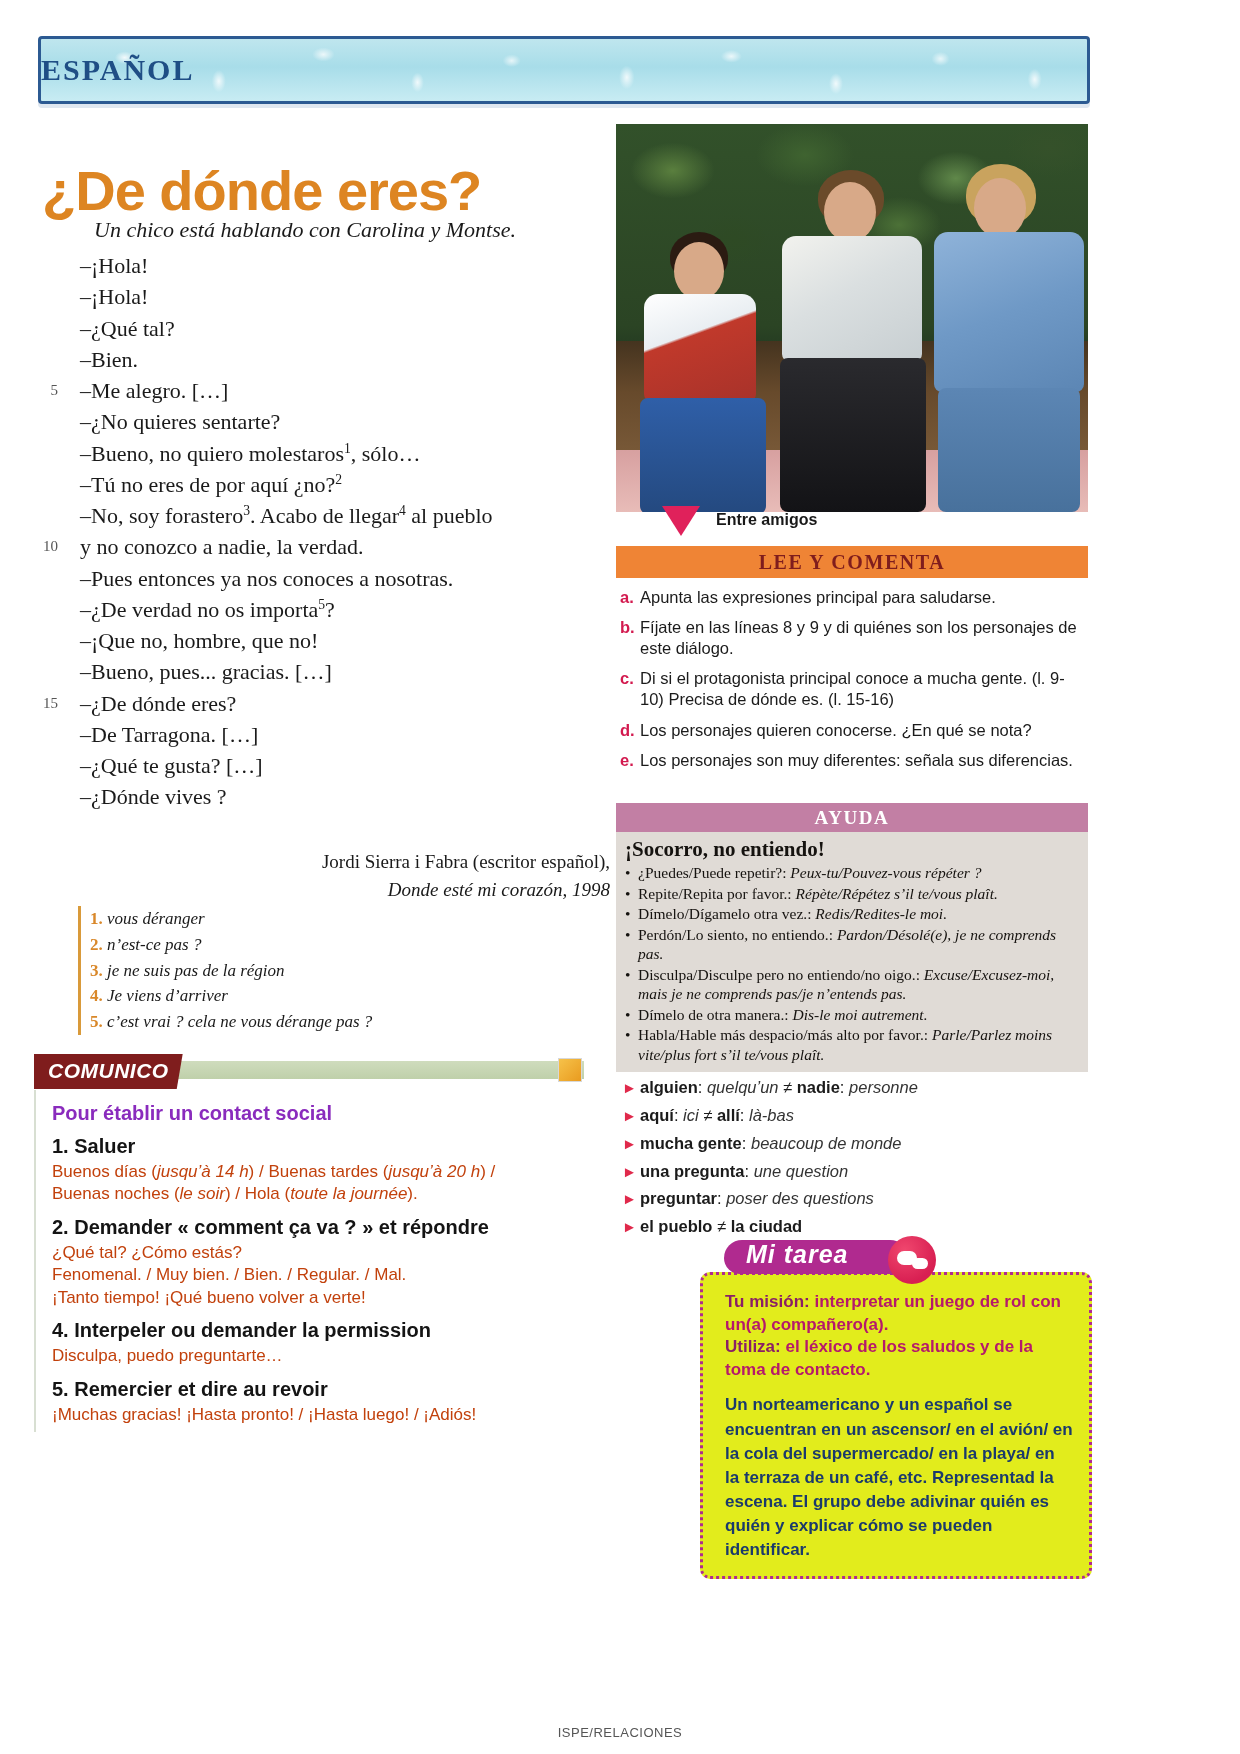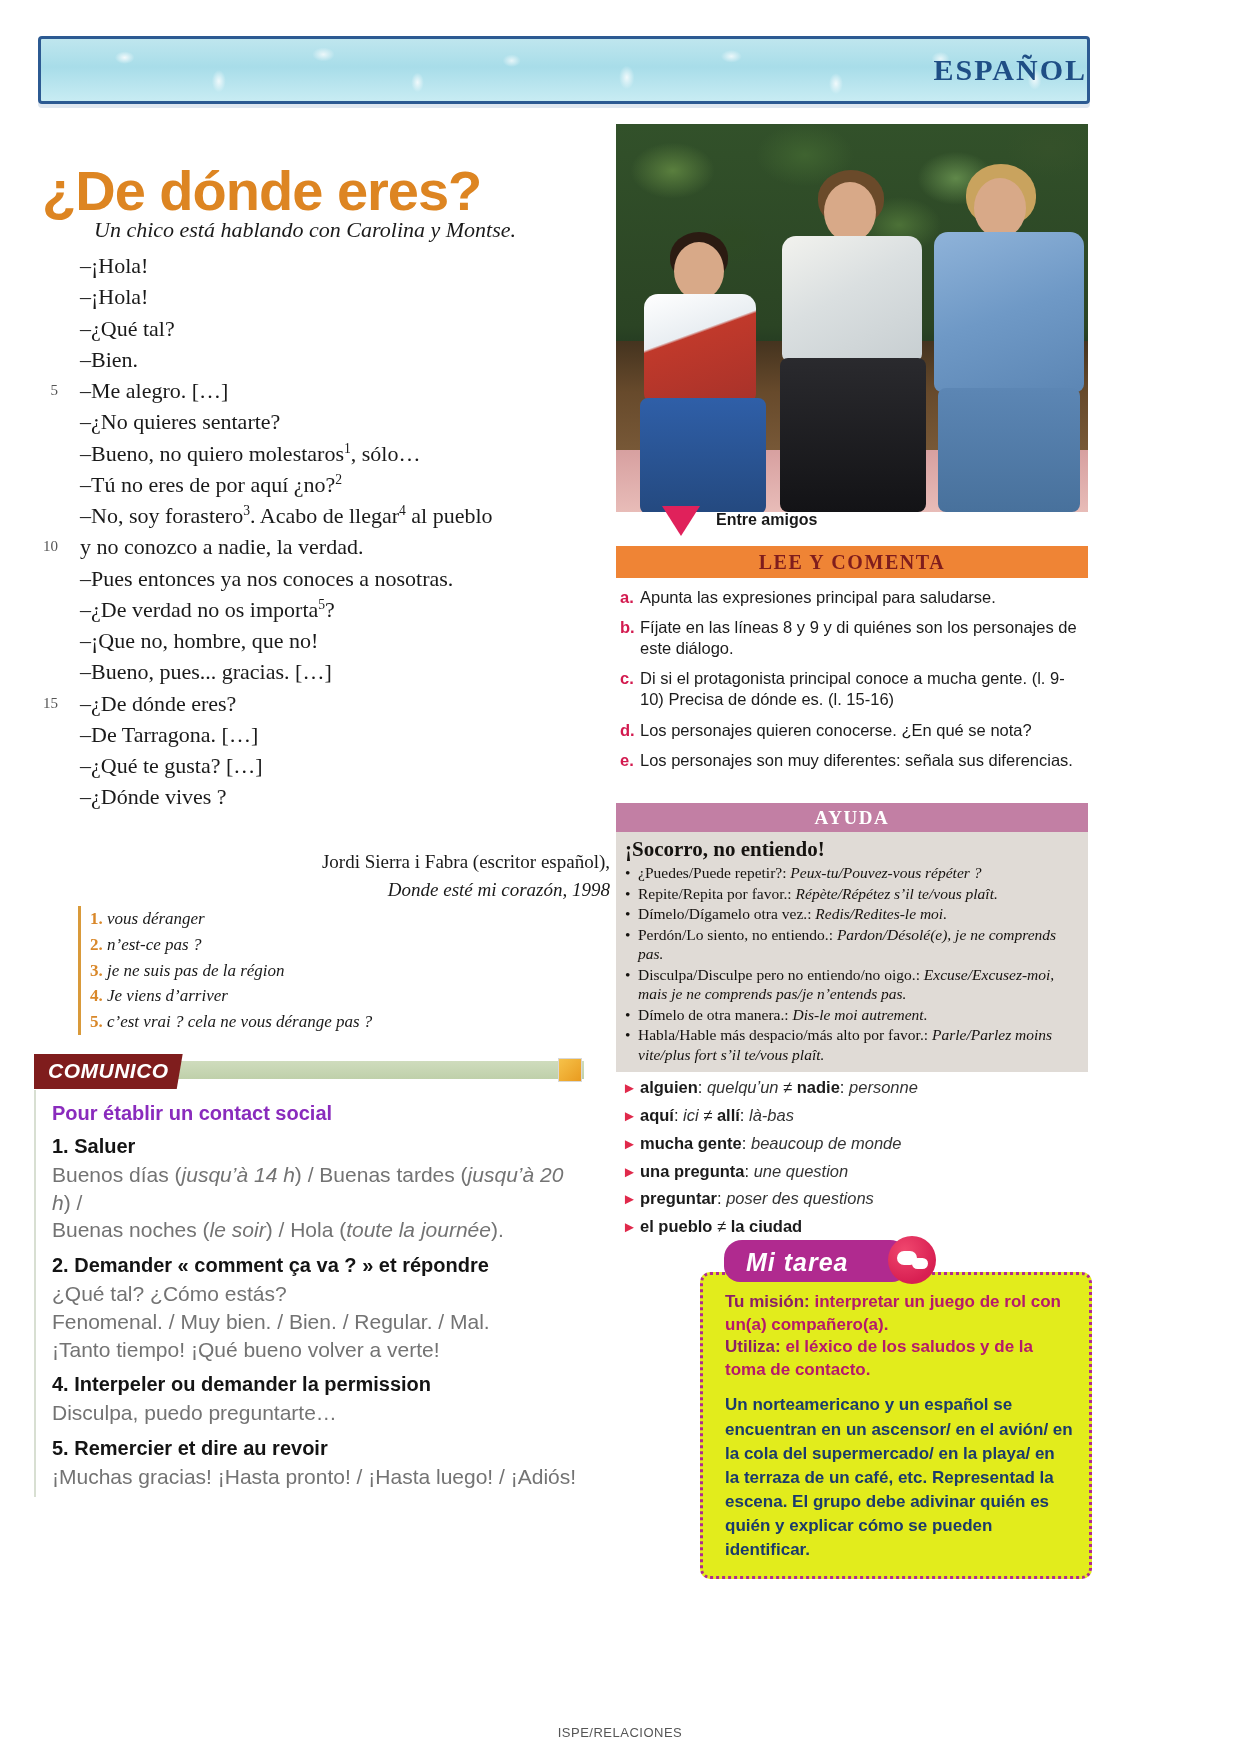--- a/index.html
+++ b/index.html
@@ -30,21 +30,21 @@
       radial-gradient(ellipse 13px 9px at 45% 35%, rgba(255,255,255,.7), rgba(255,255,255,0) 70%),
       radial-gradient(ellipse 11px 17px at 56% 62%, rgba(255,255,255,.8), rgba(255,255,255,0) 70%),
       radial-gradient(ellipse 15px 9px at 66% 28%, rgba(255,255,255,.75), rgba(255,255,255,0) 70%),
       radial-gradient(ellipse 10px 15px at 76% 72%, rgba(255,255,255,.8), rgba(255,255,255,0) 70%),
       radial-gradient(ellipse 13px 10px at 86% 32%, rgba(255,255,255,.7), rgba(255,255,255,0) 70%),
       radial-gradient(ellipse 10px 15px at 95% 65%, rgba(255,255,255,.8), rgba(255,255,255,0) 70%),
       linear-gradient(180deg, #bfe6ee 0%, #a8dde9 45%, #c8ecf3 100%);
     box-shadow: 0 4px 0 0 #dfe7f0;
     display: flex;
     align-items: center;
-    justify-content: flex-end;
+    justify-content: flex-start;
   }
   #header-banner .title {
     font-family: "Liberation Serif", serif;
     font-weight: bold;
     font-size: 30px;
     letter-spacing: 2px;
     color: #1f4e85;
   }
 
   
@@ -302,38 +302,38 @@
     margin-bottom: 8px;
   }
   .cm-step {
     font-weight: bold;
     font-size: 20px;
     margin-top: 10px;
     margin-bottom: 3px;
     color: #141414;
   }
   .cm-text {
-    font-size: 21px;
+    font-size: 17px;
     line-height: 1.32;
-    color: #737373;
+    color: #c2410c;
   }
   .cm-text i { font-style: italic; }
 
   
   #mitarea-section {
     position: absolute;
     left: 700px; top: 1240px;
     width: 392px;
   }
   #mitarea-tab {
     position: absolute;
     left: 24px; top: 0;
     background: #b02a8f;
     border-radius: 18px 18px 16px 16px;
-    padding: 8px 60px 5px 22px;
+    padding: 0 60px 5px 22px;
     color: #fff;
     font-size: 25px;
     font-weight: bold;
     font-style: italic;
     letter-spacing: 1px;
     z-index: 3;
   }
   #mitarea-bubbleicon {
     position: absolute;
     left: 188px; top: -4px;

